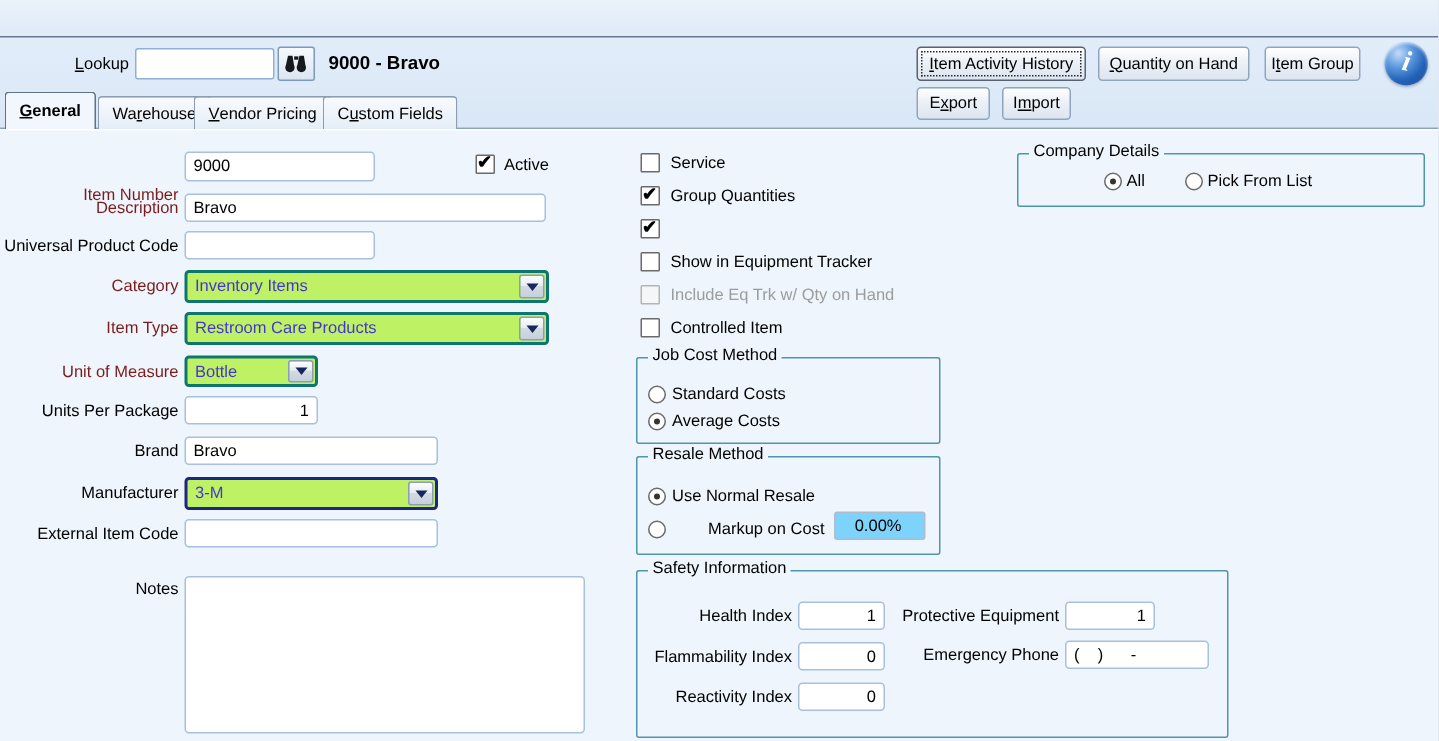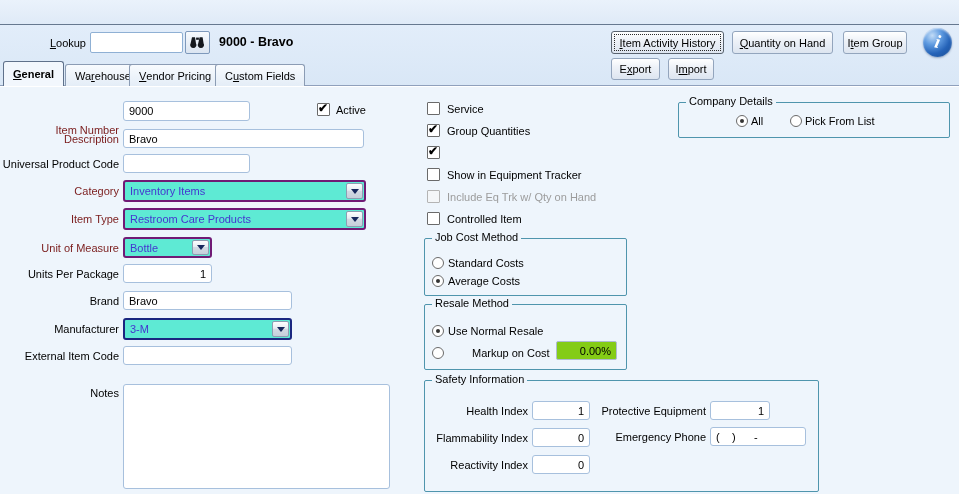--- a/index.html
+++ b/index.html
@@ -44,21 +44,21 @@
     background:linear-gradient(#f8fbfe,#e4edf7);
     border:1px solid #8b9cb4; border-bottom:none; border-radius:3px 3px 0 0;
     display:flex; align-items:center; z-index:2; }
   .tab.active { top:61px; height:25px; background:#f2f7fd; border-color:#5f718b;
     font-weight:bold; z-index:6; }
   .tab u, .tool-btn u, .mdi-tab u { text-decoration:underline; }
   
   .content { position:absolute; left:0; top:85px; width:959px; height:409px;
     background:#eef5fc; border-top:1px solid #8fa0bc; box-shadow:inset 0 1px 0 #fff; }
   
-  .dd { position:absolute; background:#5eead4; border:2px solid #701a75; border-radius:3px; }
+  .dd { position:absolute; background:#bef264; border:2px solid #0f766e; border-radius:3px; }
   .dd.focus { border-color:#1b2780; }
   .dd .dd-val { position:absolute; left:5px; top:0; bottom:0; right:20px;
     display:flex; align-items:center; color:#4536cf; overflow:hidden; white-space:nowrap; }
   .dd .dd-btn { position:absolute; top:1px; right:1px; bottom:1px; width:17px;
     background:linear-gradient(#fcfdfe,#e8ecf2 45%,#d3dae4 50%,#c6cfdb);
     border:1px solid #8d9db2; border-radius:2px;
     display:flex; align-items:center; justify-content:center; }
   .dd-arrow { width:0; height:0; border-left:4px solid transparent;
     border-right:4px solid transparent; border-top:5px solid #16275c; }
   
@@ -69,22 +69,22 @@
   .cb.disabled { border-color:#b4b4b4; background:#f4f6f8; }
   .cb-label { position:absolute; display:flex; align-items:center; }
   .cb-label.disabled { color:#9c9c9c; }
   .radio { position:absolute; width:12px; height:12px; border-radius:50%;
     background:#fff; border:1px solid #6a6a6a; }
   .radio.selected::after { content:""; position:absolute; left:3px; top:3px;
     width:4px; height:4px; border-radius:50%; background:#333; }
   
   .group { position:absolute; border:1px solid #4f95ad; border-radius:2px; }
   .group-title { position:absolute; top:-8px; left:8px; background:#eef5fc; padding:0 3px; }
-  .gray-field { position:absolute; background:#84cc16; border:1px solid #aebcd0; border-radius:2px;
-    display:flex; align-items:center; justify-content:flex-end; padding:0 5px;text-align:center; }
+  .gray-field { position:absolute; background:#7dd3fc; border:1px solid #aebcd0; border-radius:2px;
+    display:flex; align-items:center; justify-content:flex-end; padding:0 15px;text-align:center; }
   .notes-area { position:absolute; background:#fff; border:1px solid #a7c0dd; border-radius:3px;
     resize:none; font:11px "Liberation Sans",sans-serif; padding:3px; }
 </style>
 </head>
 <body>
 
 <div class="window">
 
   <div class="band-top"></div>
 

